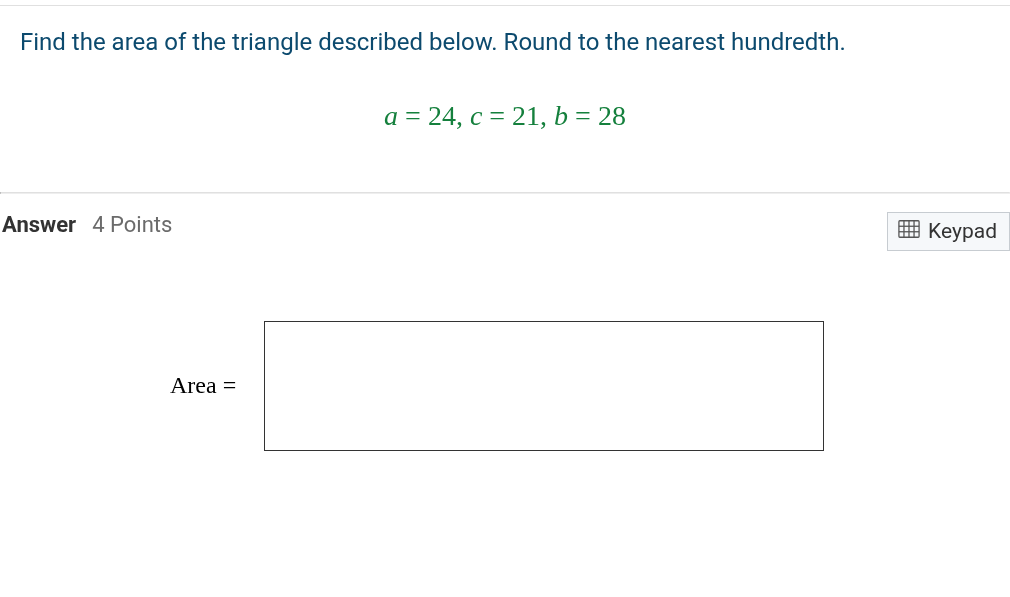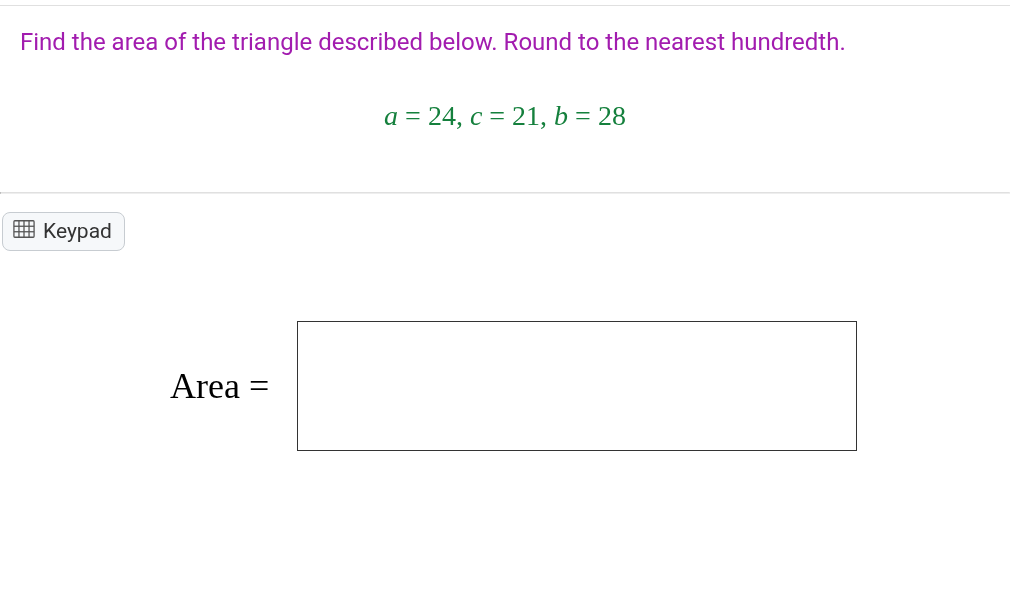--- a/index.html
+++ b/index.html
@@ -19,21 +19,21 @@
     .top-border {
       height: 6px;
       background: #ffffff;
       border-bottom: 1px solid #e0e0e0;
     }
     .question-area {
       padding: 20px 20px 10px 20px;
     }
     .question-text {
       font-size: 24px;
-      color: #a21caf;
+      color: #0c4a6e;
       font-weight: 400;
       line-height: 1.4;
     }
     .equation {
       text-align: center;
       margin-top: 40px;
       margin-bottom: 50px;
       font-family: "Times New Roman", Times, serif;
       font-size: 28px;
       color: #15803d;
@@ -72,21 +72,21 @@
       align-items: flex-end;
       gap: 6px;
       padding-right: 0;
     }
     .keypad-button {
       display: inline-flex;
       align-items: center;
       gap: 8px;
       background: #f6f8fa;
       border: 1px solid #c7ccd1;
-      border-radius: 8px;
+      border-radius: 0;
       padding: 6px 12px 6px 10px;
       font-size: 21px;
       color: #333;
       cursor: pointer;
       font-family: inherit;
     }
     .keypad-icon-svg {
       width: 22px;
       height: 20px;
     }
@@ -97,21 +97,21 @@
       text-decoration: none;
     }
     .input-row {
       display: flex;
       align-items: center;
       margin-top: 70px;
       margin-left: 170px;
     }
     .area-label {
       font-family: "Times New Roman", Times, serif;
-      font-size: 36px;
+      font-size: 24px;
       color: #000;
       margin-right: 28px;
       white-space: nowrap;
     }
     .area-label .areaword {
       font-style: normal;
     }
     .area-input {
       width: 560px;
       height: 130px;
@@ -137,20 +137,24 @@
     <span class="var">c</span>
     <span> = </span><span>21</span><span>, </span>
     <span class="var">b</span>
     <span> = </span><span>28</span>
   </div>
 </div>
 
 <hr class="divider">
 
 <div class="answer-header">
+  <div class="answer-left">
+    <span class="answer-label">Answer</span>
+    <span class="points-label">4 Points</span>
+  </div>
   <div class="answer-right">
     <button class="keypad-button">
       <span>
         <svg class="keypad-icon-svg" viewBox="0 0 24 20" fill="none" stroke="#555" stroke-width="1.4">
           <rect x="1" y="1" width="22" height="18" rx="1"></rect>
           <line x1="1" y1="7" x2="23" y2="7"></line>
           <line x1="1" y1="13" x2="23" y2="13"></line>
           <line x1="6.5" y1="1" x2="6.5" y2="19"></line>
           <line x1="12" y1="1" x2="12" y2="19"></line>
           <line x1="17.5" y1="1" x2="17.5" y2="19"></line>

